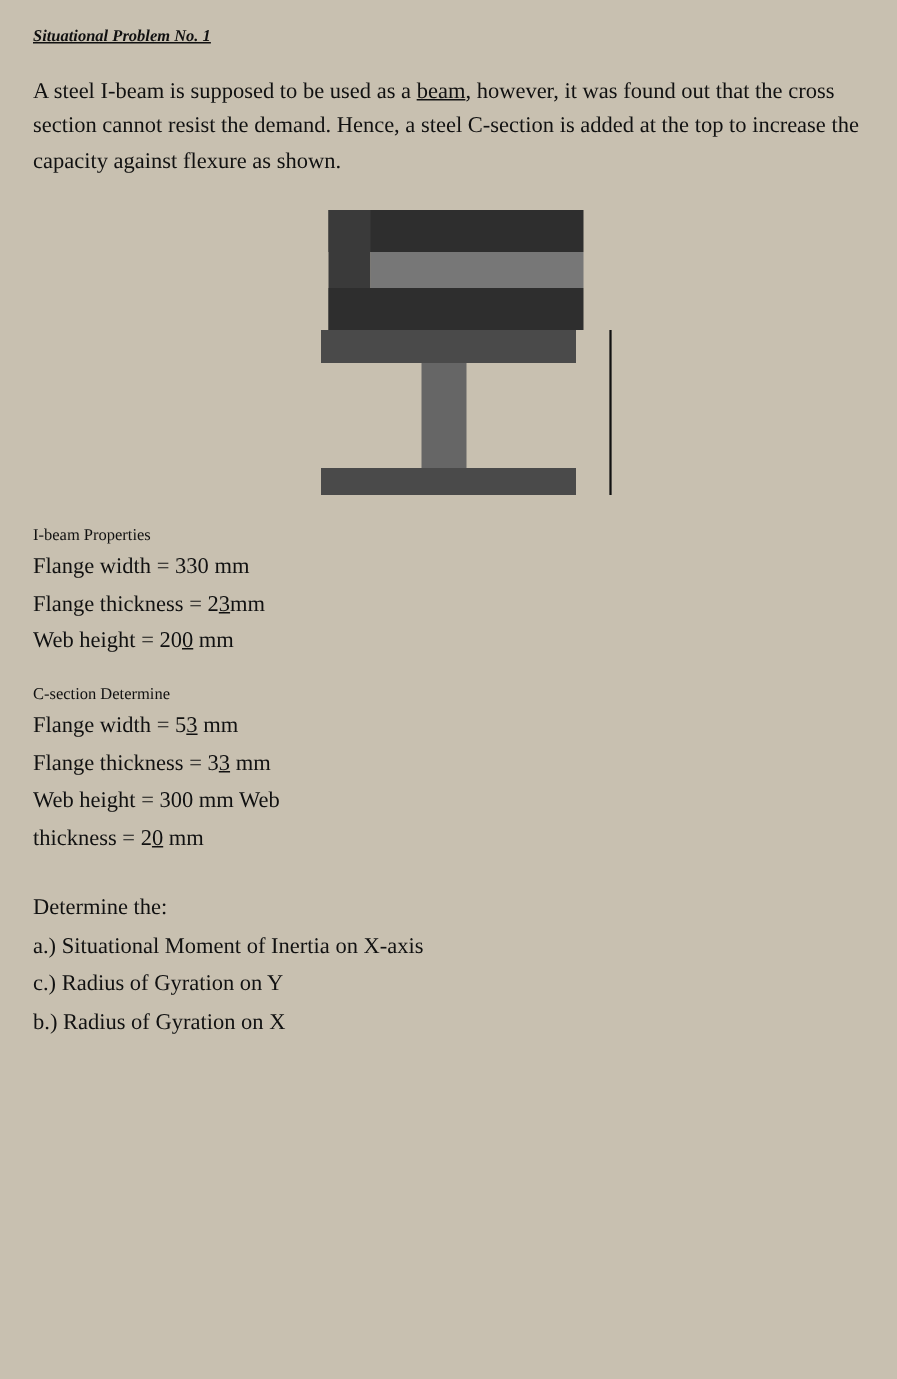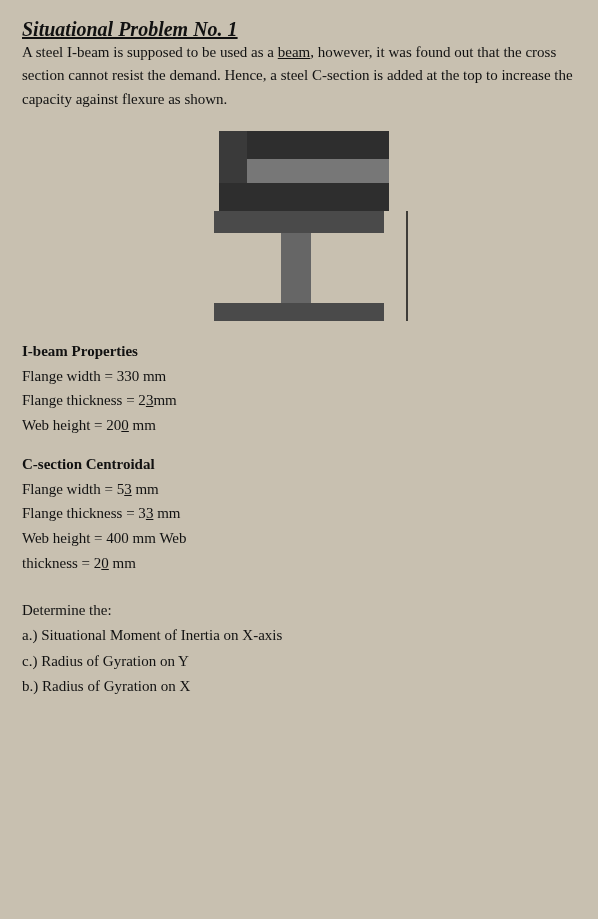--- a/index.html
+++ b/index.html
@@ -11,22 +11,22 @@
       font-family: 'Times New Roman', Times, serif;
       font-size: 15px;
       color: #111;
       padding: 18px 22px 20px 22px;
     }
 
     .title {
       font-style: italic;
       font-weight: bold;
       text-decoration: underline;
-      font-size: 20px;
-      margin-bottom: 0;
+      font-size: 11px;
+      margin-bottom: 20px;
       display: block;
     }
 
     .intro-text {
       line-height: 1.55;
       font-size: 15px;
       margin-bottom: 10px;
     }
 
     .intro-text .underline {
@@ -45,22 +45,22 @@
     .beam-svg {
       display: block;
     }
 
     .properties-section {
       margin-bottom: 14px;
       line-height: 1.65;
     }
 
     .properties-section .section-title {
-      font-size: 15px;
-      font-weight: bold;
+      font-size: 11px;
+      font-weight: normal;
       display: block;
     }
 
     .properties-section .prop-line {
       display: block;
       font-size: 15px;
     }
 
     .underline-partial {
       text-decoration: underline;
@@ -112,24 +112,24 @@
 </div>
 
 <div class="properties-section">
   <span class="section-title">I-beam Properties</span>
   <span class="prop-line">Flange width = 330 mm</span>
   <span class="prop-line">Flange thickness = 2<span class="underline-partial">3</span>mm</span>
   <span class="prop-line">Web height = 20<span class="underline-partial">0</span> mm</span>
 </div>
 
 <div class="properties-section">
-  <span class="section-title">C-section Centroidal</span>
+  <span class="section-title">C-section Determine</span>
   <span class="prop-line">Flange width = 5<span class="underline-partial">3</span> mm</span>
   <span class="prop-line">Flange thickness = 3<span class="underline-partial">3</span> mm</span>
-  <span class="prop-line">Web height = 400 mm Web</span>
+  <span class="prop-line">Web height = 300 mm Web</span>
   <span class="prop-line">thickness = 2<span class="underline-partial">0</span> mm</span>
 </div>
 
 <div class="determine-section">
   <span class="det-title">Determine the:</span>
   <span class="det-item">a.) Situational Moment of Inertia on X-axis</span>
   <span class="det-item">c.) Radius of Gyration on Y</span>
   <span class="det-item">b.) Radius of Gyration on X</span>
 </div>
 

